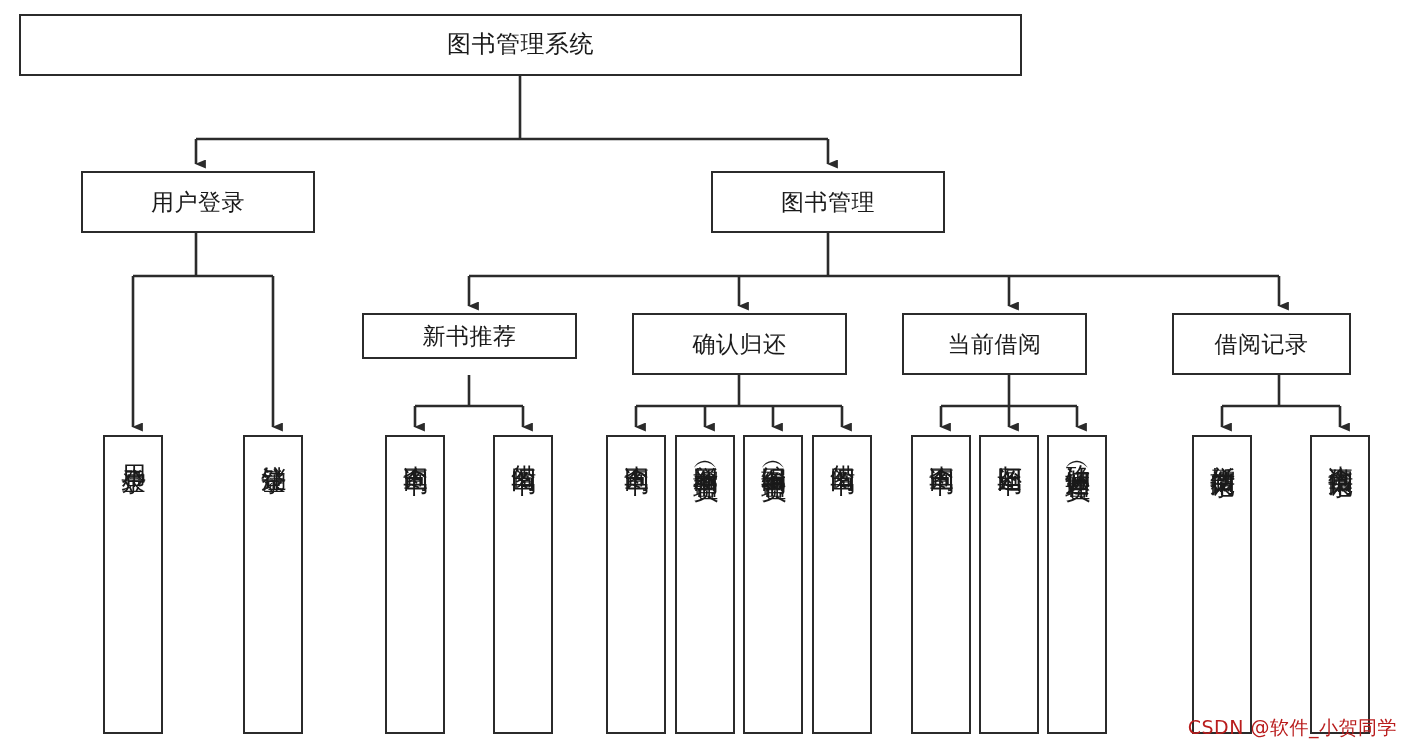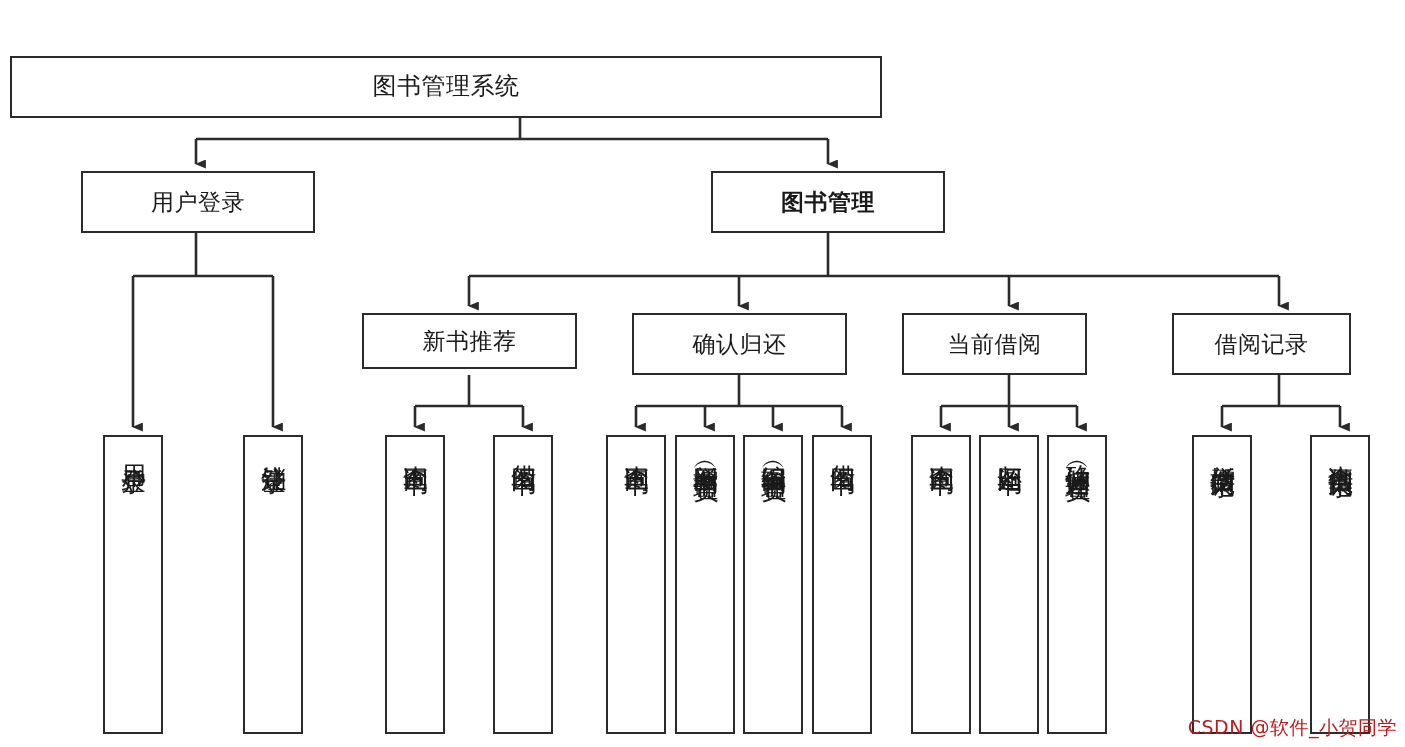--- a/index.html
+++ b/index.html
@@ -127,33 +127,33 @@
       <path d="M1009,406 L1009,427" marker-end="url(#arrow)"></path>
       <path d="M1077,406 L1077,427" marker-end="url(#arrow)"></path>
 
       <path d="M1279,375 L1279,406"></path>
       <path d="M1222,406 L1340,406"></path>
       <path d="M1222,406 L1222,427" marker-end="url(#arrow)"></path>
       <path d="M1340,406 L1340,427" marker-end="url(#arrow)"></path>
     </g>
   </svg>
 
-  <div class="node h root" style="left:10px; top:14px; width:872px; height:62px;margin-top:42px;">
+  <div class="node h root" style="left:19px; top:14px; width:1003px; height:62px;">
     <span class="node-label">图书管理系统</span>
   </div>
 
   <div class="node h" style="left:81px; top:171px; width:234px; height:62px;">
     <span class="node-label">用户登录</span>
   </div>
 
-  <div class="node h" style="left:711px; top:171px; width:234px; height:62px;font-weight:bold;">
+  <div class="node h" style="left:711px; top:171px; width:234px; height:62px;">
     <span class="node-label">图书管理</span>
   </div>
 
-  <div class="node h" style="left:362px; top:313px; width:215px; height:56px;justify-content:center;">
+  <div class="node h" style="left:362px; top:313px; width:215px; height:46px;justify-content:center;">
     <span class="node-label">新书推荐</span>
   </div>
 
   <div class="node h" style="left:632px; top:313px; width:215px; height:62px;">
     <span class="node-label">确认归还</span>
   </div>
 
   <div class="node h" style="left:902px; top:313px; width:185px; height:62px;">
     <span class="node-label">当前借阅</span>
   </div>

